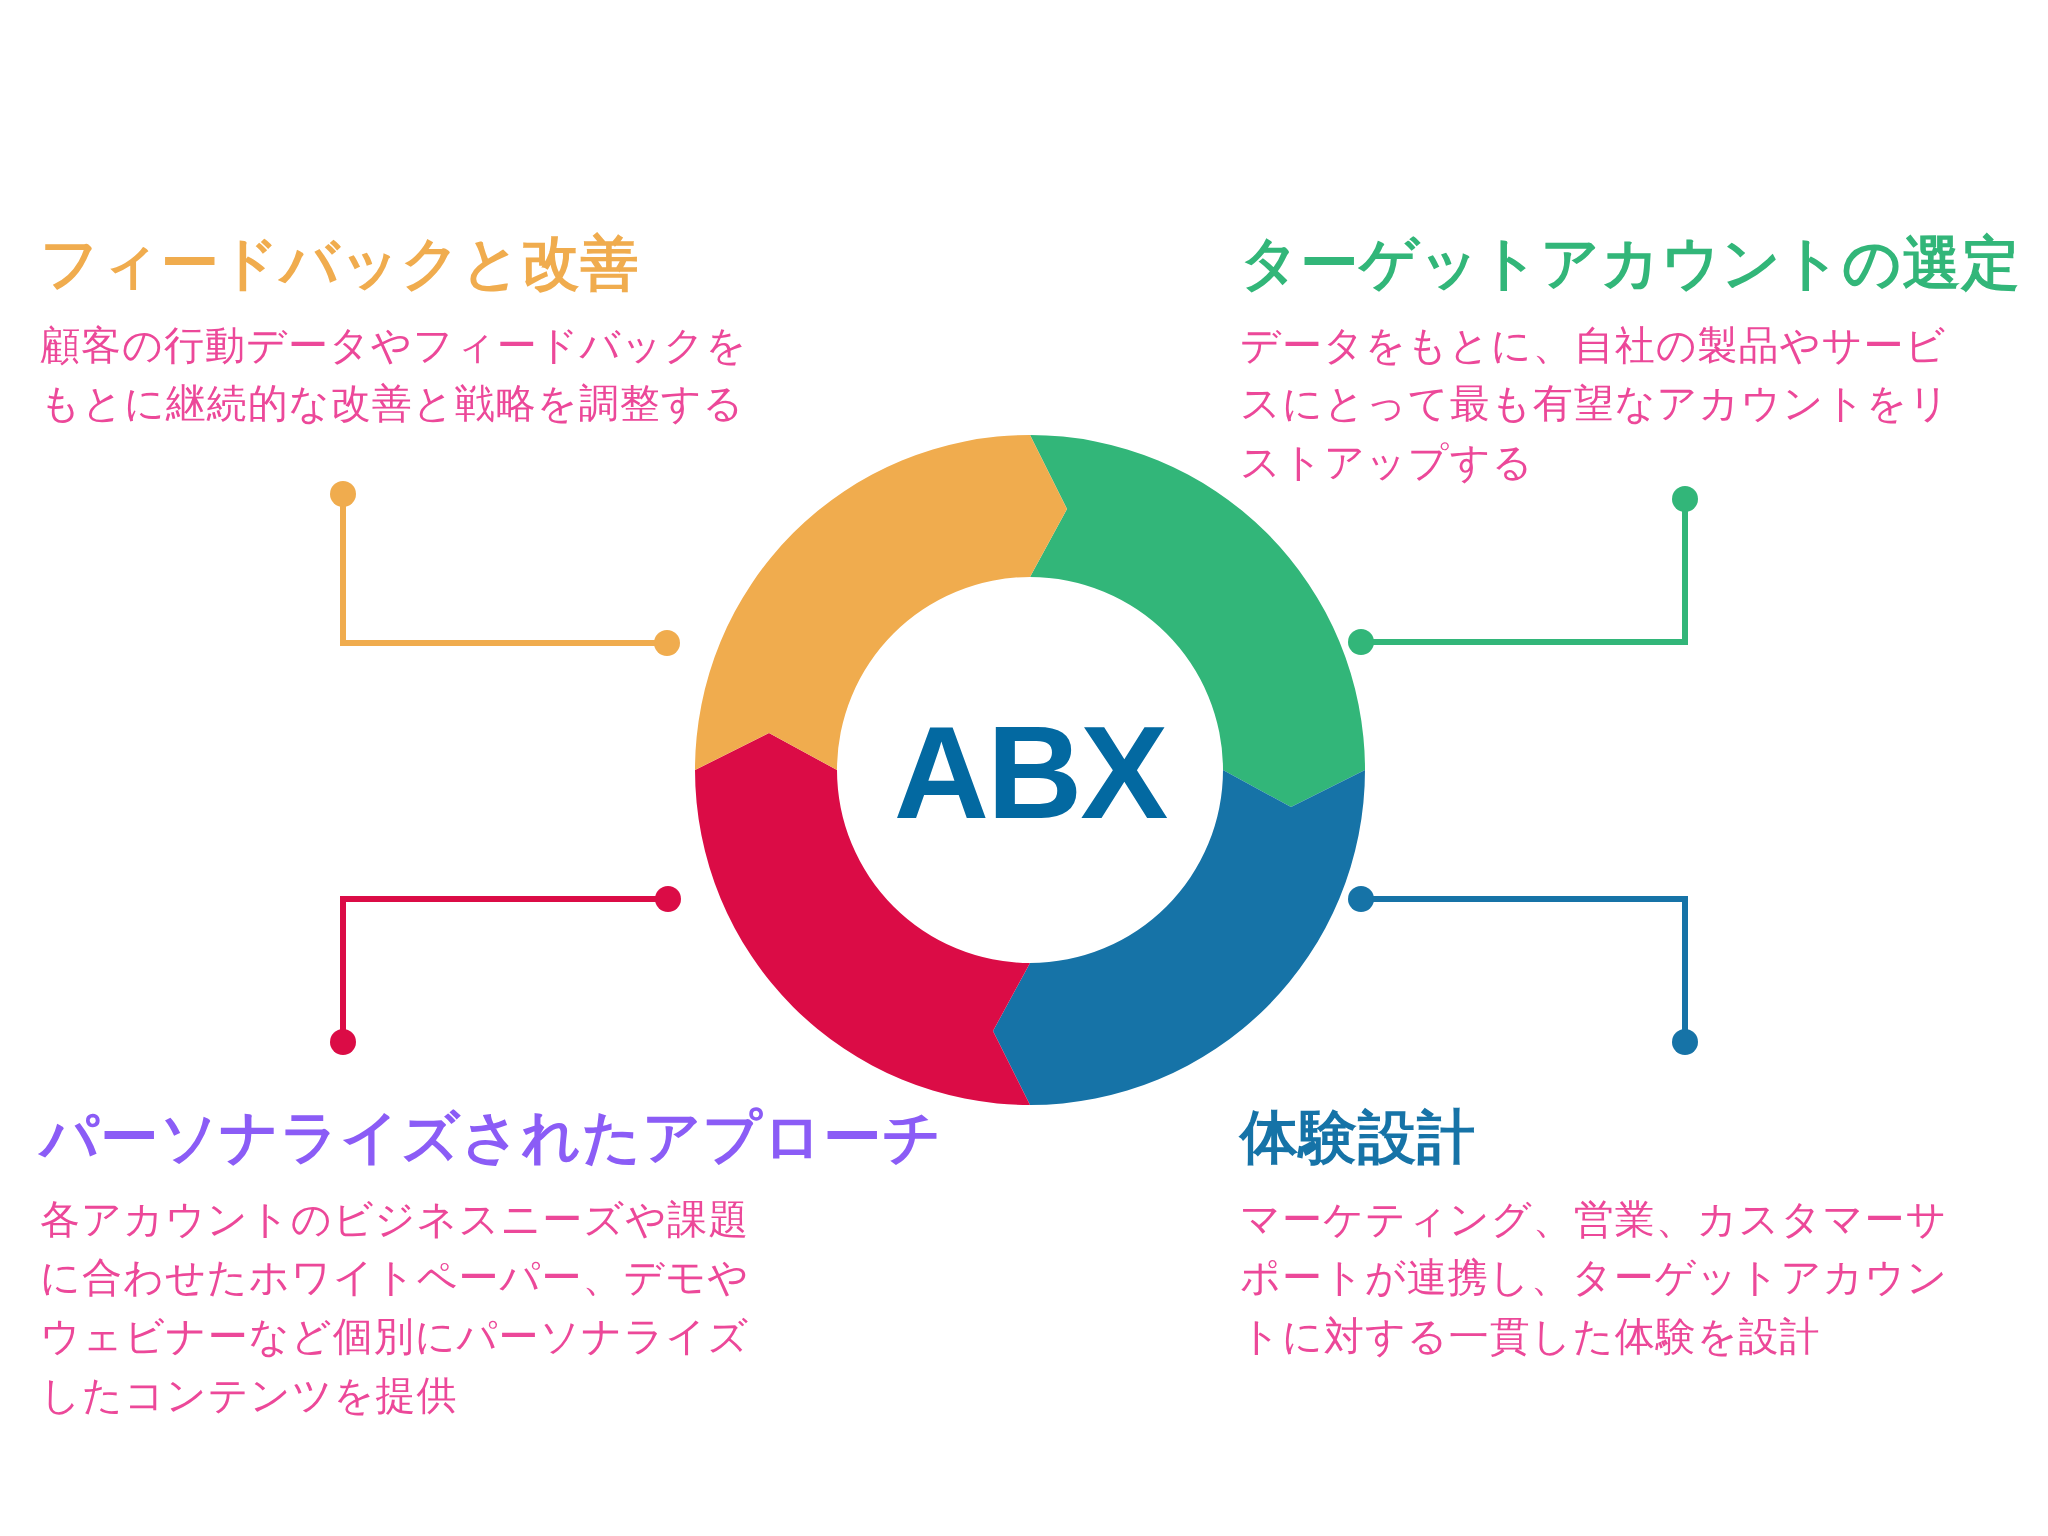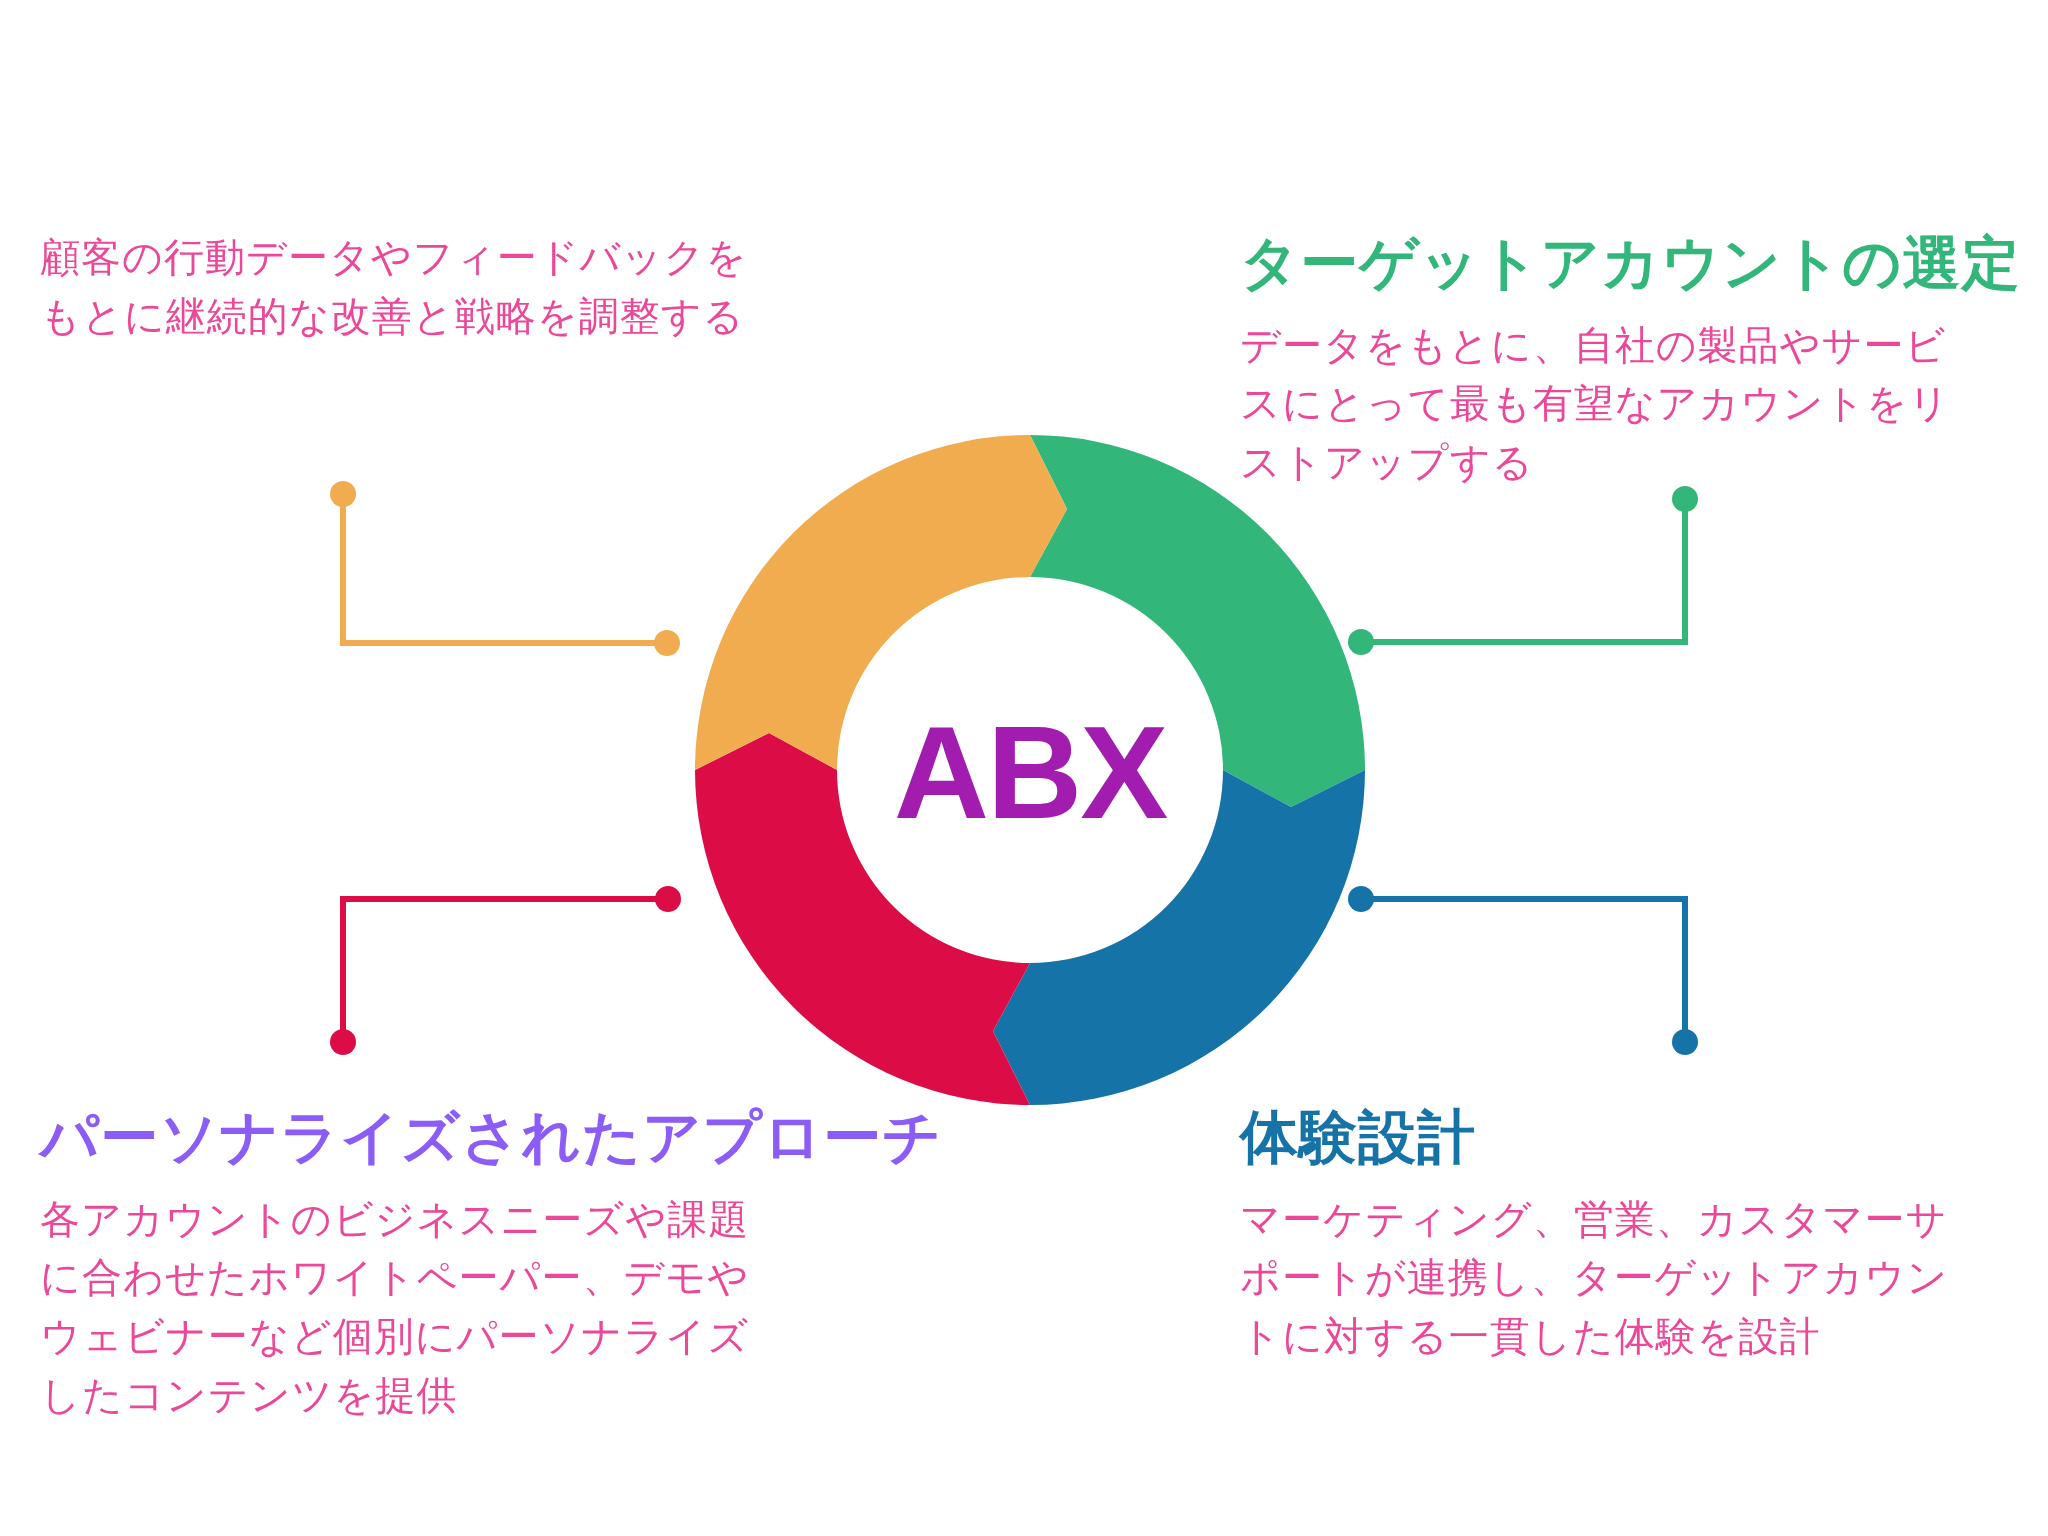--- a/index.html
+++ b/index.html
@@ -27,21 +27,21 @@
     letter-spacing:1px;
   }
   .sec-tl{left:40px;top:228px;width:820px;}
   .sec-tr{left:1240px;top:228px;width:820px;}
   .sec-bl{left:40px;top:1102px;width:960px;}
   .sec-br{left:1240px;top:1102px;width:820px;}
   .center-label{
     position:absolute;
     left:830px;top:692px;width:400px;height:160px;
     display:flex;align-items:center;justify-content:center;
-    font-size:132px;font-weight:bold;color:#a21caf;
+    font-size:132px;font-weight:bold;color:#0369a1;
     letter-spacing:-2px;
   }
 </style>
 </head>
 <body>
 
 <div class="canvas">
 
   <svg class="diagram-svg" width="2048" height="1536" viewBox="0 0 2048 1536">
 
@@ -71,20 +71,21 @@
     <g>
       <polyline points="1685,1042 1685,899 1361,899" fill="none" stroke-width="6" stroke="#1673A7"></polyline>
       <circle cx="1685" cy="1042" r="13" fill="#1673A7"></circle>
       <circle cx="1361" cy="899" r="13" fill="#1673A7"></circle>
     </g>
   </svg>
 
   <div class="center-label">ABX</div>
 
   <div class="section sec-tl">
+    <h2 style="color: rgb(240, 172, 78);">フィードバックと改善</h2>
     <div class="body">顧客の行動データやフィードバックを
 もとに継続的な改善と戦略を調整する</div>
   </div>
 
   <div class="section sec-tr">
     <h2 style="color: rgb(50, 182, 121);">ターゲットアカウントの選定</h2>
     <div class="body">データをもとに、自社の製品やサービ
 スにとって最も有望なアカウントをリ
 ストアップする</div>
   </div>

